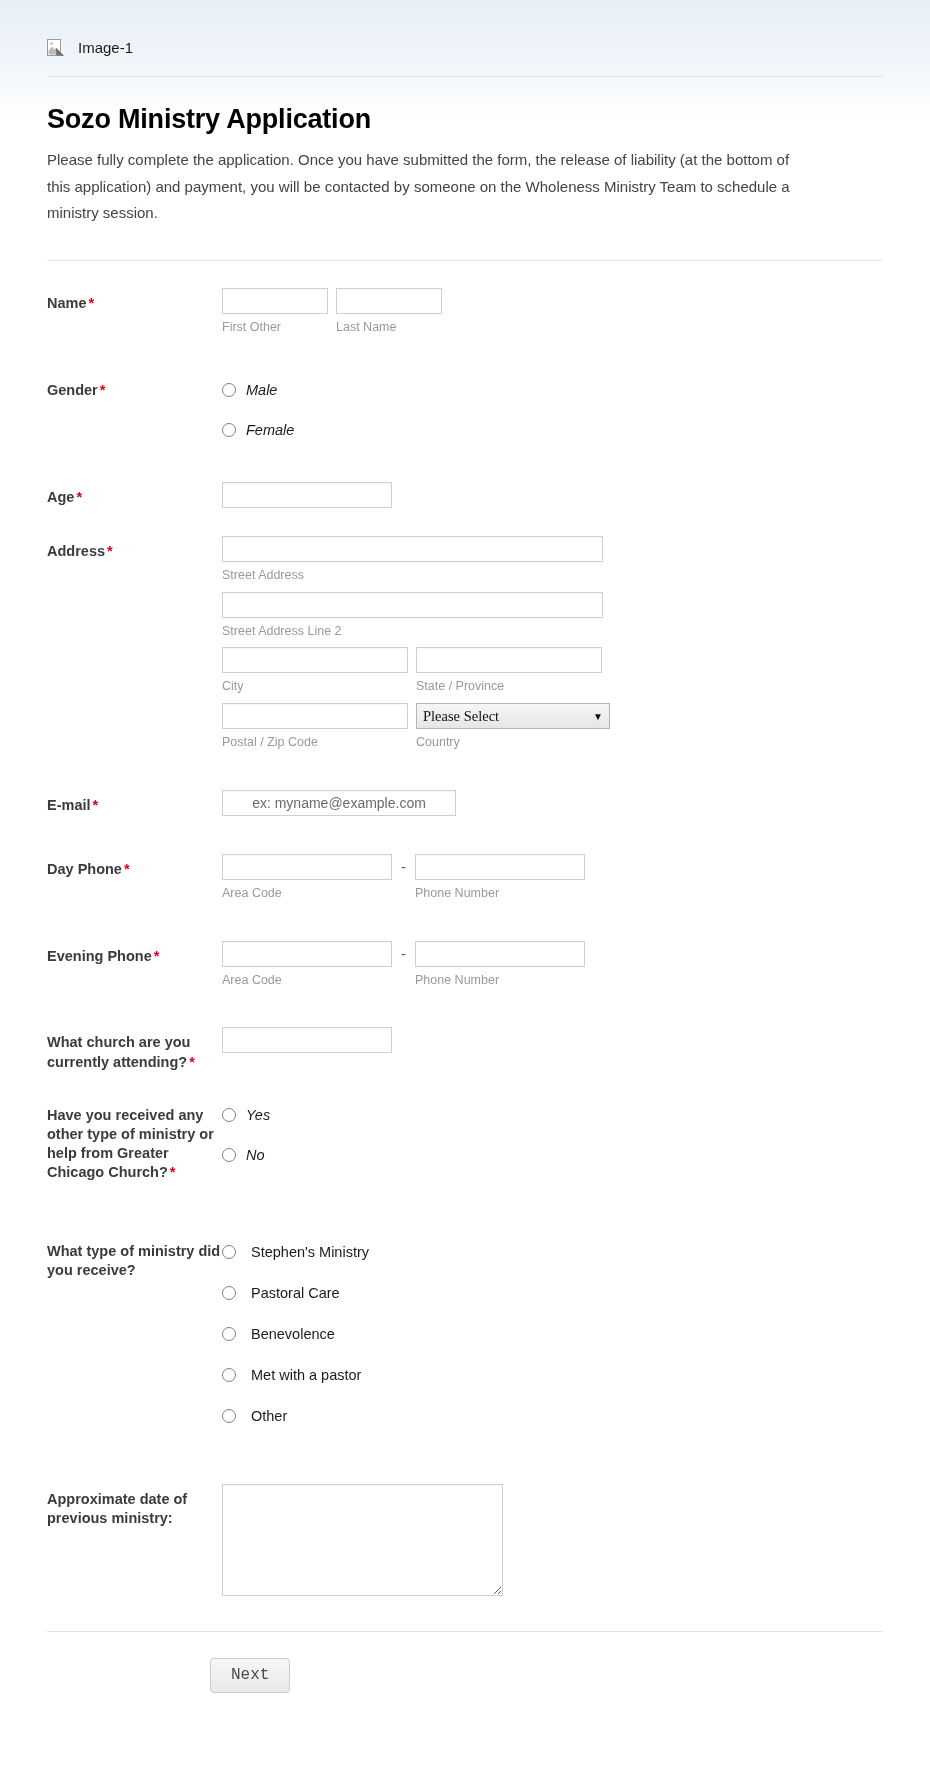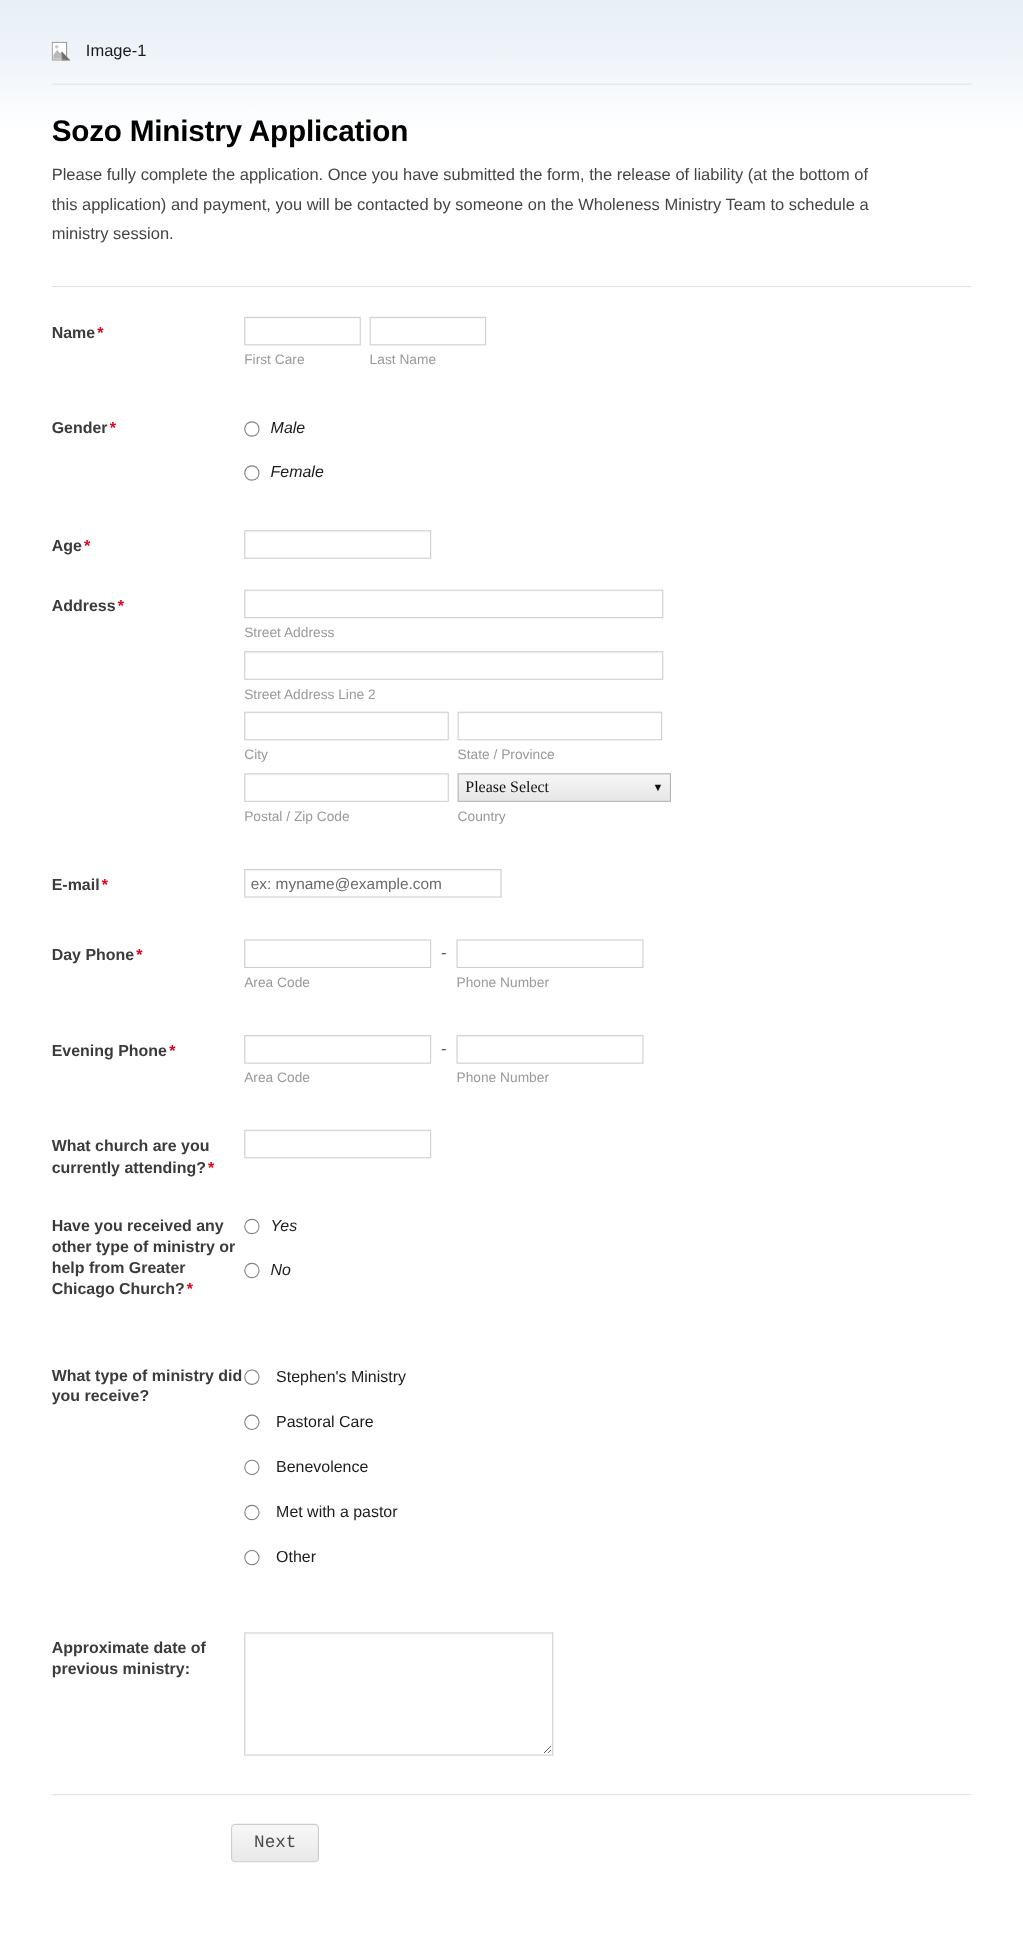--- a/index.html
+++ b/index.html
@@ -143,20 +143,21 @@
     background: #ffffff;
     height: 26px;
     box-sizing: border-box;
     border-radius: 0;
     font-family: "Liberation Sans", sans-serif;
     font-size: 14px;
     color: #333;
     padding: 0 5px;
     outline: none;
     box-shadow: inset 0 1px 1px rgba(0,0,0,0.03);
+    text-align: center;
   }
   .tbox::placeholder { color: #6b6b6b; }
 
   .sub-label {
     font-size: 12.5px;
     color: #9a9a9a;
     line-height: 1.5;
     padding-top: 4px;
     font-family: "Liberation Sans", sans-serif;
   }
@@ -318,21 +319,21 @@
     <div class="form-body">
 
       <div class="field-row">
         <div class="field-label">
           <span>Name</span><span class="req">*</span>
         </div>
         <div class="field-control">
           <div class="pair">
             <div class="pair-cell">
               <input class="tbox w-name" type="text" value="" style="">
-              <span class="sub-label">First Care</span>
+              <span class="sub-label">First Other</span>
             </div>
             <div class="pair-cell">
               <input class="tbox w-name" type="text" value="" style="">
               <span class="sub-label">Last Name</span>
             </div>
           </div>
         </div>
       </div>
 
       <div class="gap-md"></div>

